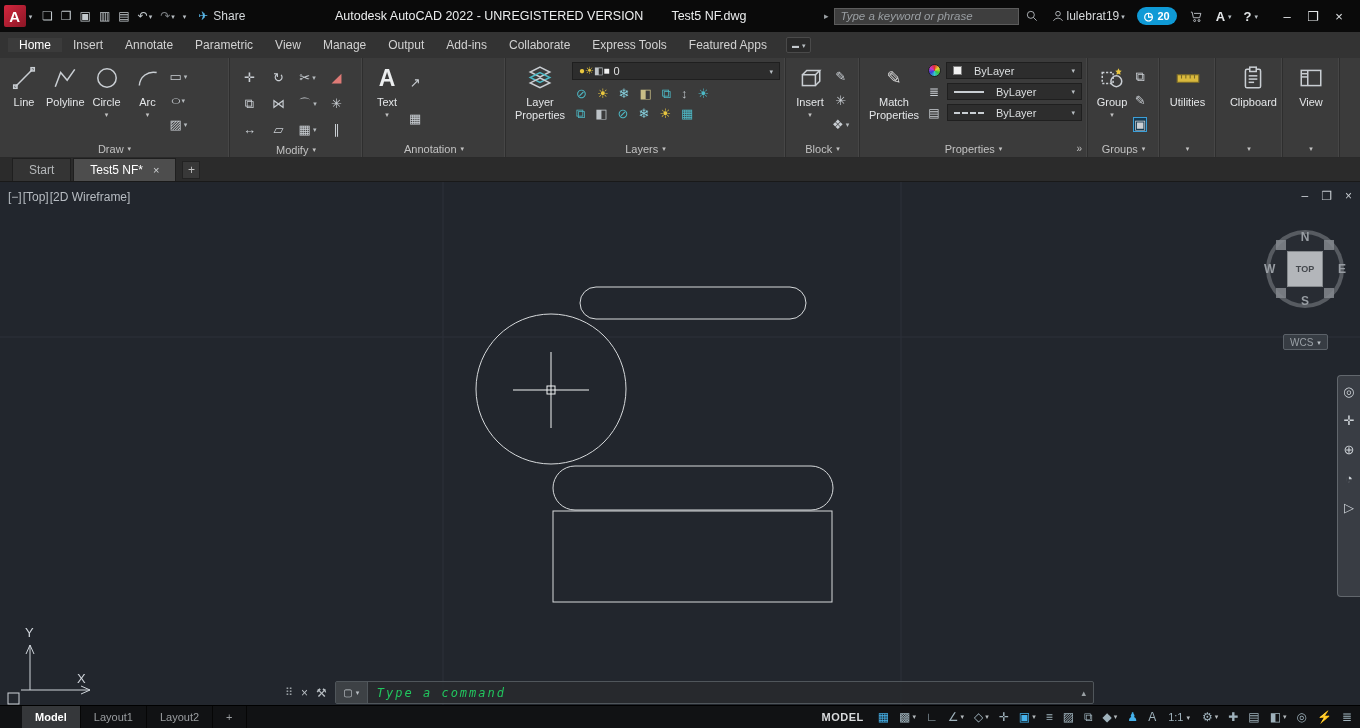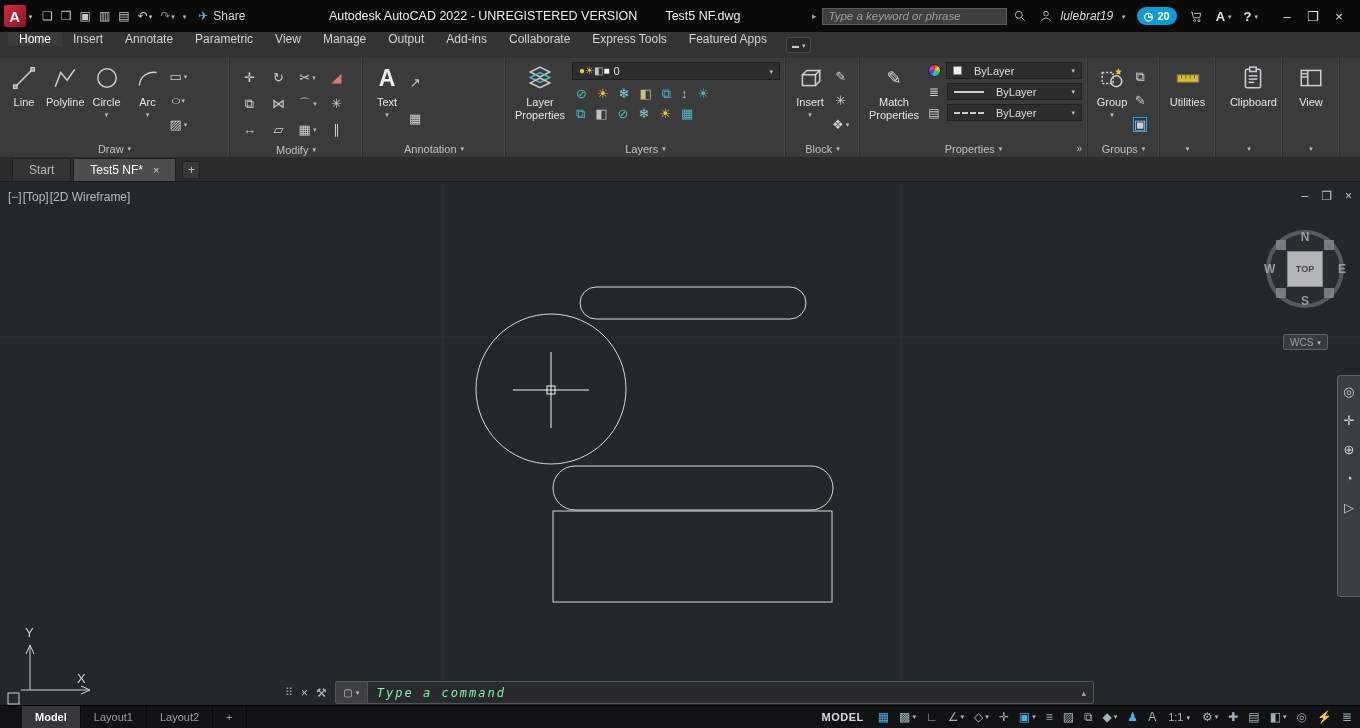--- a/index.html
+++ b/index.html
@@ -15,29 +15,29 @@
   .qicon { height:24px; padding:0 4px; display:inline-flex; align-items:center; justify-content:center; font-size:12px; color:#c3c9cd; cursor:pointer; gap:1px; }
   .qicon.dim { color:#7c8084; }
   .share { display:flex; align-items:center; gap:5px; margin:0 12px 0 8px; color:#d4d8db; cursor:pointer; }
   .share-icon { color:#59b7e8; font-size:12px; }
   .tb-title { flex:1; text-align:center; color:#eceeef; font-size:12.5px; white-space:nowrap; overflow:hidden; }
   .tb-title .doc { margin-left:28px; }
   .chev { font-size:9px; color:#9aa0a4; margin-right:5px; }
   .searchbox { width:185px; height:17px; background:#3e3e3e; border:1px solid #5c5c5c; display:flex; align-items:center; padding:0 6px; cursor:text; }
   .searchbox .ph { font-style:italic; color:#9a9fa3; font-size:11.5px; white-space:nowrap; }
   .tb-icon { padding:0 6px; display:inline-flex; align-items:center; color:#c9ced2; cursor:pointer; gap:3px; }
-  .user { display:flex; align-items:center; gap:8px; padding:0 6px; cursor:pointer;font-style:italic; }
+  .user { display:flex; align-items:center; gap:2px; padding:0 6px; cursor:pointer; }
   .clock-pill { height:18px; margin:0 6px; padding:0 7px; border-radius:9px; background:#0f9ad6; color:#fff; display:flex; align-items:center; gap:4px; font-size:11px; font-weight:bold; cursor:pointer; }
   .adsk { font-weight:bold; font-size:13px; color:#e3e6e8; }
   .helpq { font-weight:bold; font-size:13px; color:#e3e6e8; }
   .winbtns { display:flex; align-items:center; margin-left:10px; }
   .winbtn { width:26px; height:26px; display:flex; align-items:center; justify-content:center; color:#e3e6e8; font-size:13px; cursor:pointer; }
 
   
-  .ribbontabs { height:26px; background:#333333; display:flex; align-items:flex-start; padding-left:8px; font-size:12px; color:#d2d2d2; }
+  .ribbontabs { height:26px; background:#333333; display:flex; align-items:center; padding-left:8px; font-size:12px; color:#d2d2d2; }
   .rtab { padding:0 11px; display:flex; align-items:center; cursor:pointer; white-space:nowrap; }
   .rtab.active { background:#3b3b3b; color:#ffffff; }
   .ribbon-toggle { margin-left:8px; align-self:center; height:16px; padding:0 5px; background:#2a2a2a; border:1px solid #4a4a4a; border-radius:2px; display:flex; align-items:center; gap:3px; color:#c3c9cd; font-size:8px; cursor:pointer; }
 
   
   .ribbon { height:100px; background:#3b3b3b; display:flex; border-bottom:1px solid #2a2a2a; }
   .panel { display:flex; flex-direction:column; border-right:1px solid #2e2e2e; box-shadow:inset -1px 0 0 #464646; flex:0 0 auto; }
   .pc { flex:1; display:flex; padding:3px 5px 0 5px; gap:3px; }
   .plabel { height:17px; display:flex; align-items:center; justify-content:center; gap:4px; color:#c2c2c2; font-size:11px; position:relative; cursor:pointer; }
   .pcaret { font-size:7px; color:#c2c2c2; }
@@ -100,21 +100,21 @@
   .wcs-pill { position:absolute; left:1283px; top:152px; height:16px; padding:0 6px; display:flex; align-items:center; gap:4px; background:rgba(58,63,70,0.9); border:1px solid #5b6168; border-radius:2px; color:#9aa0a6; font-size:10px; cursor:pointer; }
 
   .navbar { position:absolute; right:0; top:193px; width:23px; height:222px; background:rgba(99,105,113,0.35); border:1px solid rgba(150,155,161,0.45); border-right:none; border-radius:4px 0 0 4px; display:flex; flex-direction:column; align-items:center; padding-top:8px; gap:14px; }
   .nav-icon { color:#cdd2d7; font-size:13px; cursor:pointer; }
 
   .cmdbar { position:absolute; left:285px; top:499px; width:809px; height:23px; display:flex; align-items:center; gap:8px; }
   .grip { color:#9aa0a4; font-size:11px; cursor:grab; }
   .cmd-x, .cmd-wrench { color:#b9bfc4; font-size:12px; cursor:pointer; }
   .cmd-input { flex:1; height:23px; background:rgba(40,42,45,0.88); border:1px solid #50565b; border-radius:2px; display:flex; align-items:center; gap:9px; padding-right:7px; cursor:text; }
   .cmd-launch { width:32px; height:21px; background:#3d4145; border-right:1px solid #50565b; display:flex; align-items:center; justify-content:center; gap:3px; color:#c3c9cd; font-size:10px; cursor:pointer; }
-  .cmd-ph { font-family:"DejaVu Sans Mono", monospace; font-style:italic; font-size:12px; color:#86efac; letter-spacing:2px; }
+  .cmd-ph { font-family:"DejaVu Sans Mono", monospace; font-style:italic; font-size:12px; color:#22c55e; letter-spacing:2px; }
   .cmd-up { margin-left:auto; color:#9aa0a4; font-size:9px; cursor:pointer; }
 
   
   .statusbar { height:23px; background:#111214; display:flex; align-items:stretch; font-size:11px; border-top:1px solid #000; }
   .ltabs { display:flex; align-items:stretch; color:#9a9da0; padding-left:22px; }
   .ltab { padding:0 13px; display:flex; align-items:center; border-right:1px solid #060606; cursor:pointer; }
   .ltab.active { background:#35373a; color:#fff; font-weight:bold; }
   .sicons { margin-left:auto; display:flex; align-items:center; padding-right:3px; }
   .sgroup { display:inline-flex; align-items:center; height:100%; }
   .model-lbl { color:#d8dadc; font-weight:bold; letter-spacing:0.5px; padding:0 9px; font-size:11px; cursor:pointer; }

